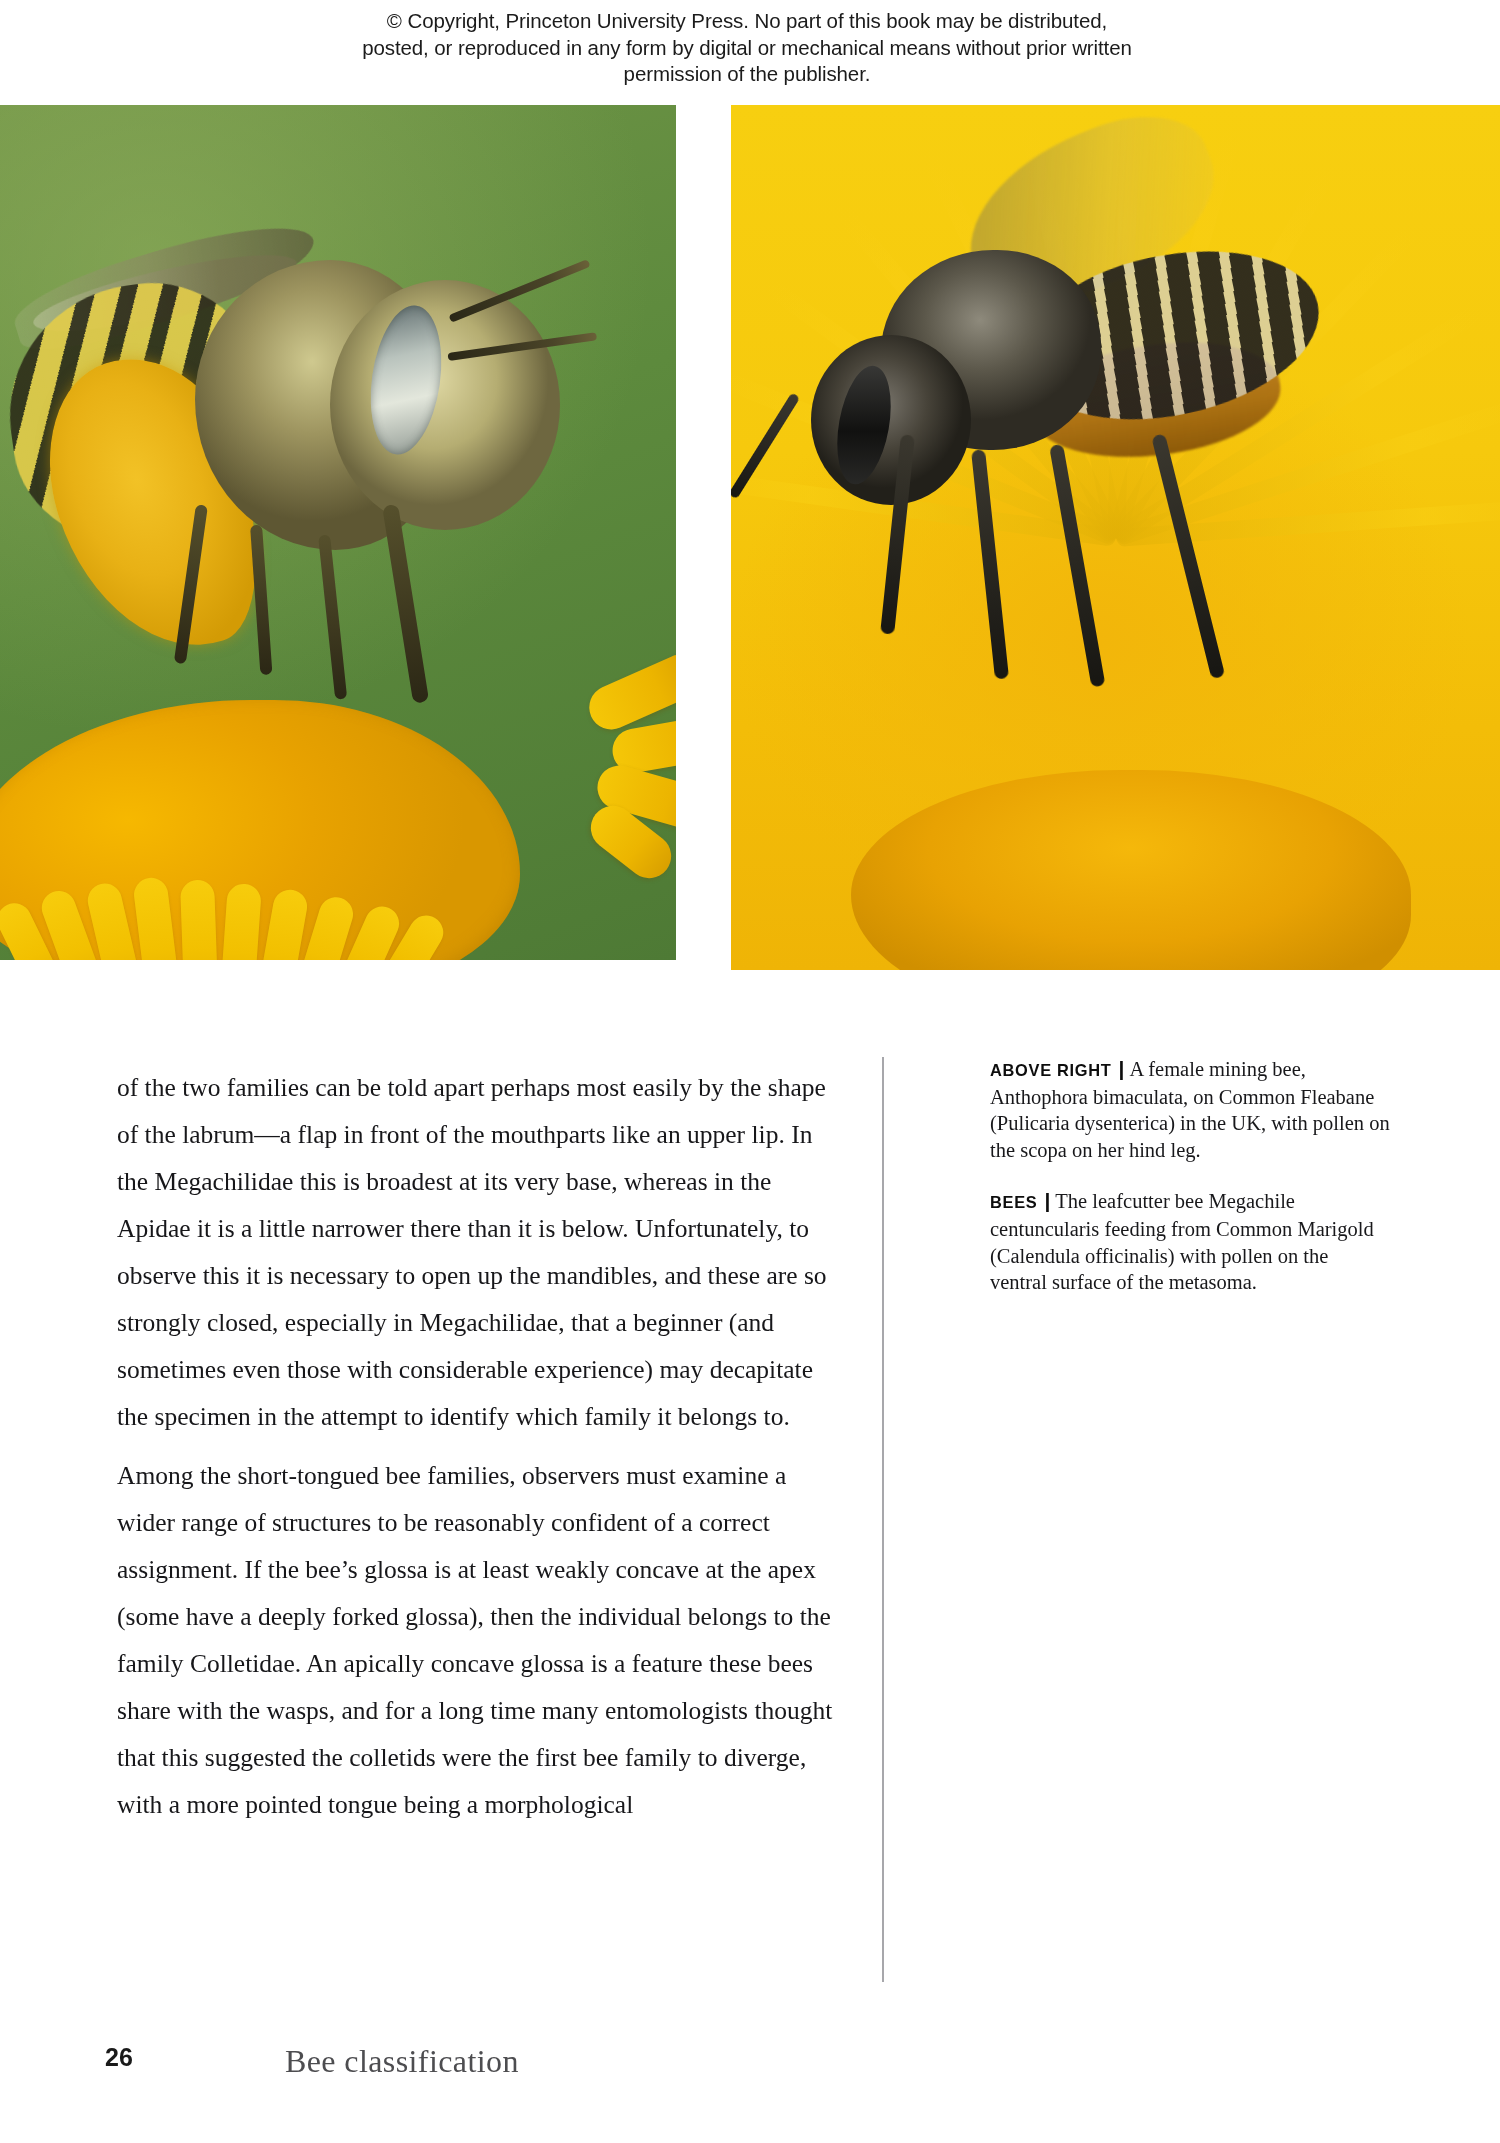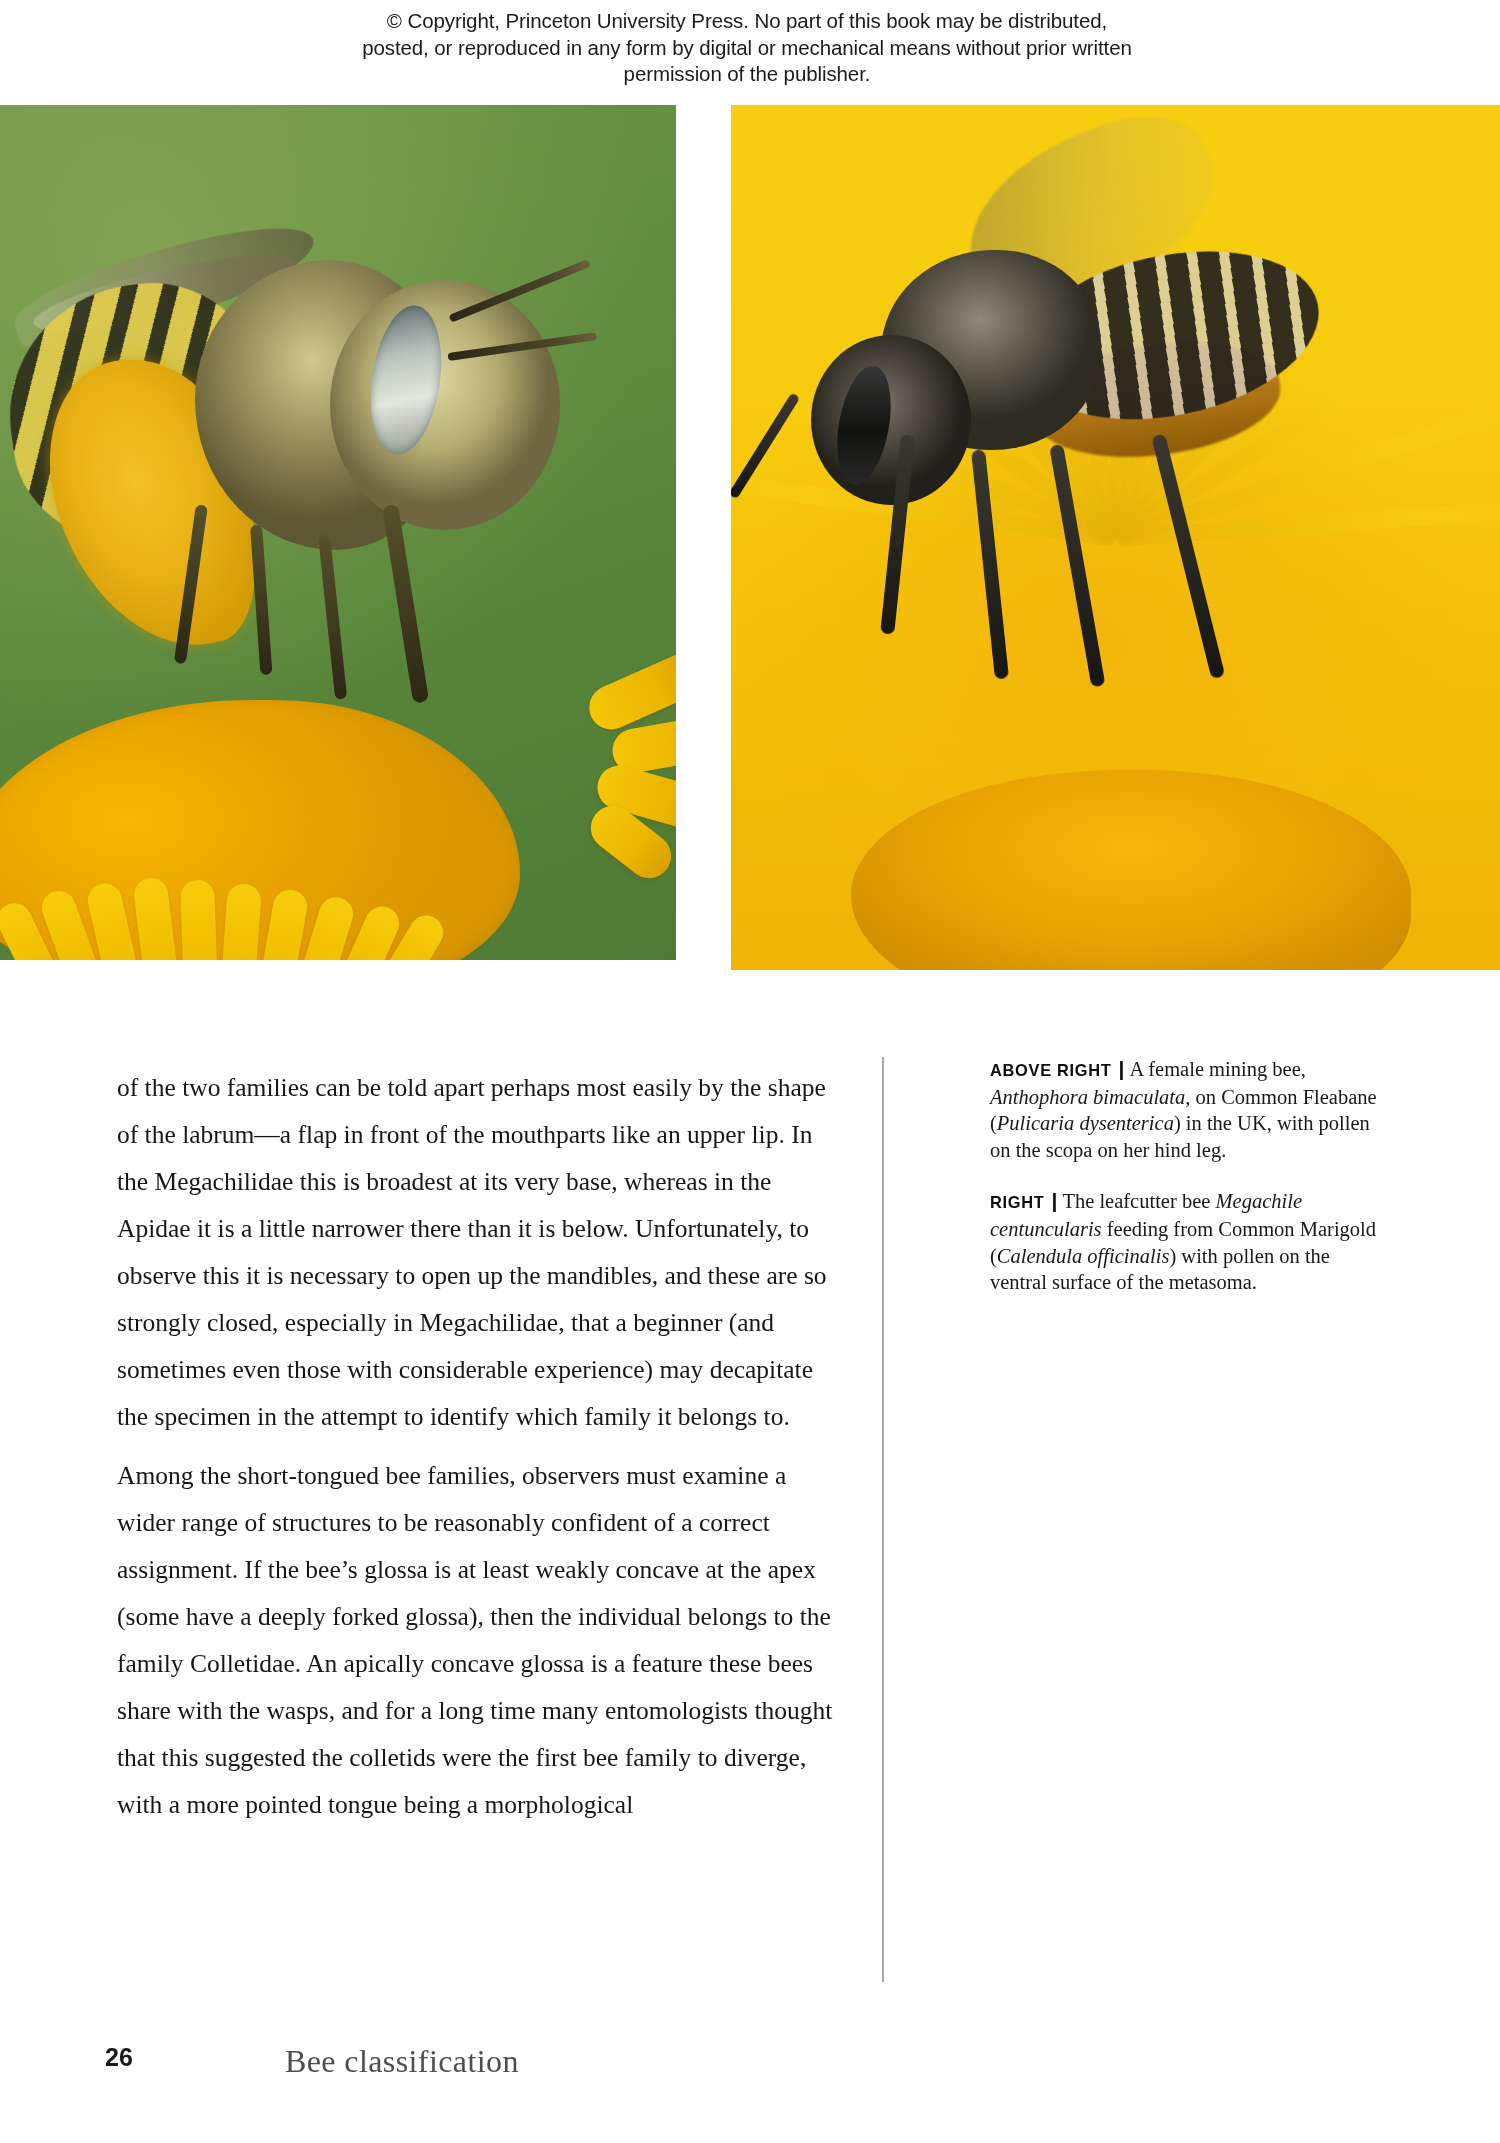--- a/index.html
+++ b/index.html
@@ -223,21 +223,21 @@
     letter-spacing:.7px;
     color:#0d0d0d;
   }
   .cappipe{
     font-family:"Liberation Sans", sans-serif;
     font-weight:bold;
     font-size:21px;
     padding:0 5px 0 7px;
     color:#0d0d0d;
   }
-  .sci{font-style:italic;}
+  .sci{}
 
   
   .folio{
     position:absolute;left:105px;top:2043px;
     font-family:"Liberation Sans", sans-serif;
     font-weight:bold;font-size:25px;color:#1a1a1a;
   }
   .runhead{
     position:absolute;left:285px;top:2043px;
     font-family:"Liberation Serif", serif;
@@ -331,21 +331,21 @@
 
   <div class="divider"></div>
 
   <div class="capcol">
 
     <div class="caption">
       <span class="caplabel">ABOVE RIGHT</span><span class="cappipe">|</span><span>A female mining bee, </span><span class="sci">Anthophora bimaculata</span><span>, on Common Fleabane (</span><span class="sci">Pulicaria dysenterica</span><span>) in the UK, with pollen on the scopa on her hind leg.</span>
     </div>
 
     <div class="caption">
-      <span class="caplabel">RIGHT</span><span class="cappipe">|</span><span>The leafcutter bee </span><span class="sci">Megachile centuncularis</span><span> feeding from Common Marigold (</span><span class="sci">Calendula officinalis</span><span>) with pollen on the ventral surface of the metasoma.</span>
+      <span class="caplabel">BEES</span><span class="cappipe">|</span><span>The leafcutter bee </span><span class="sci">Megachile centuncularis</span><span> feeding from Common Marigold (</span><span class="sci">Calendula officinalis</span><span>) with pollen on the ventral surface of the metasoma.</span>
     </div>
 
 
   </div>
 
   <div class="folio">26</div>
   <div class="runhead">Bee classification</div>
 
 </div>
 

